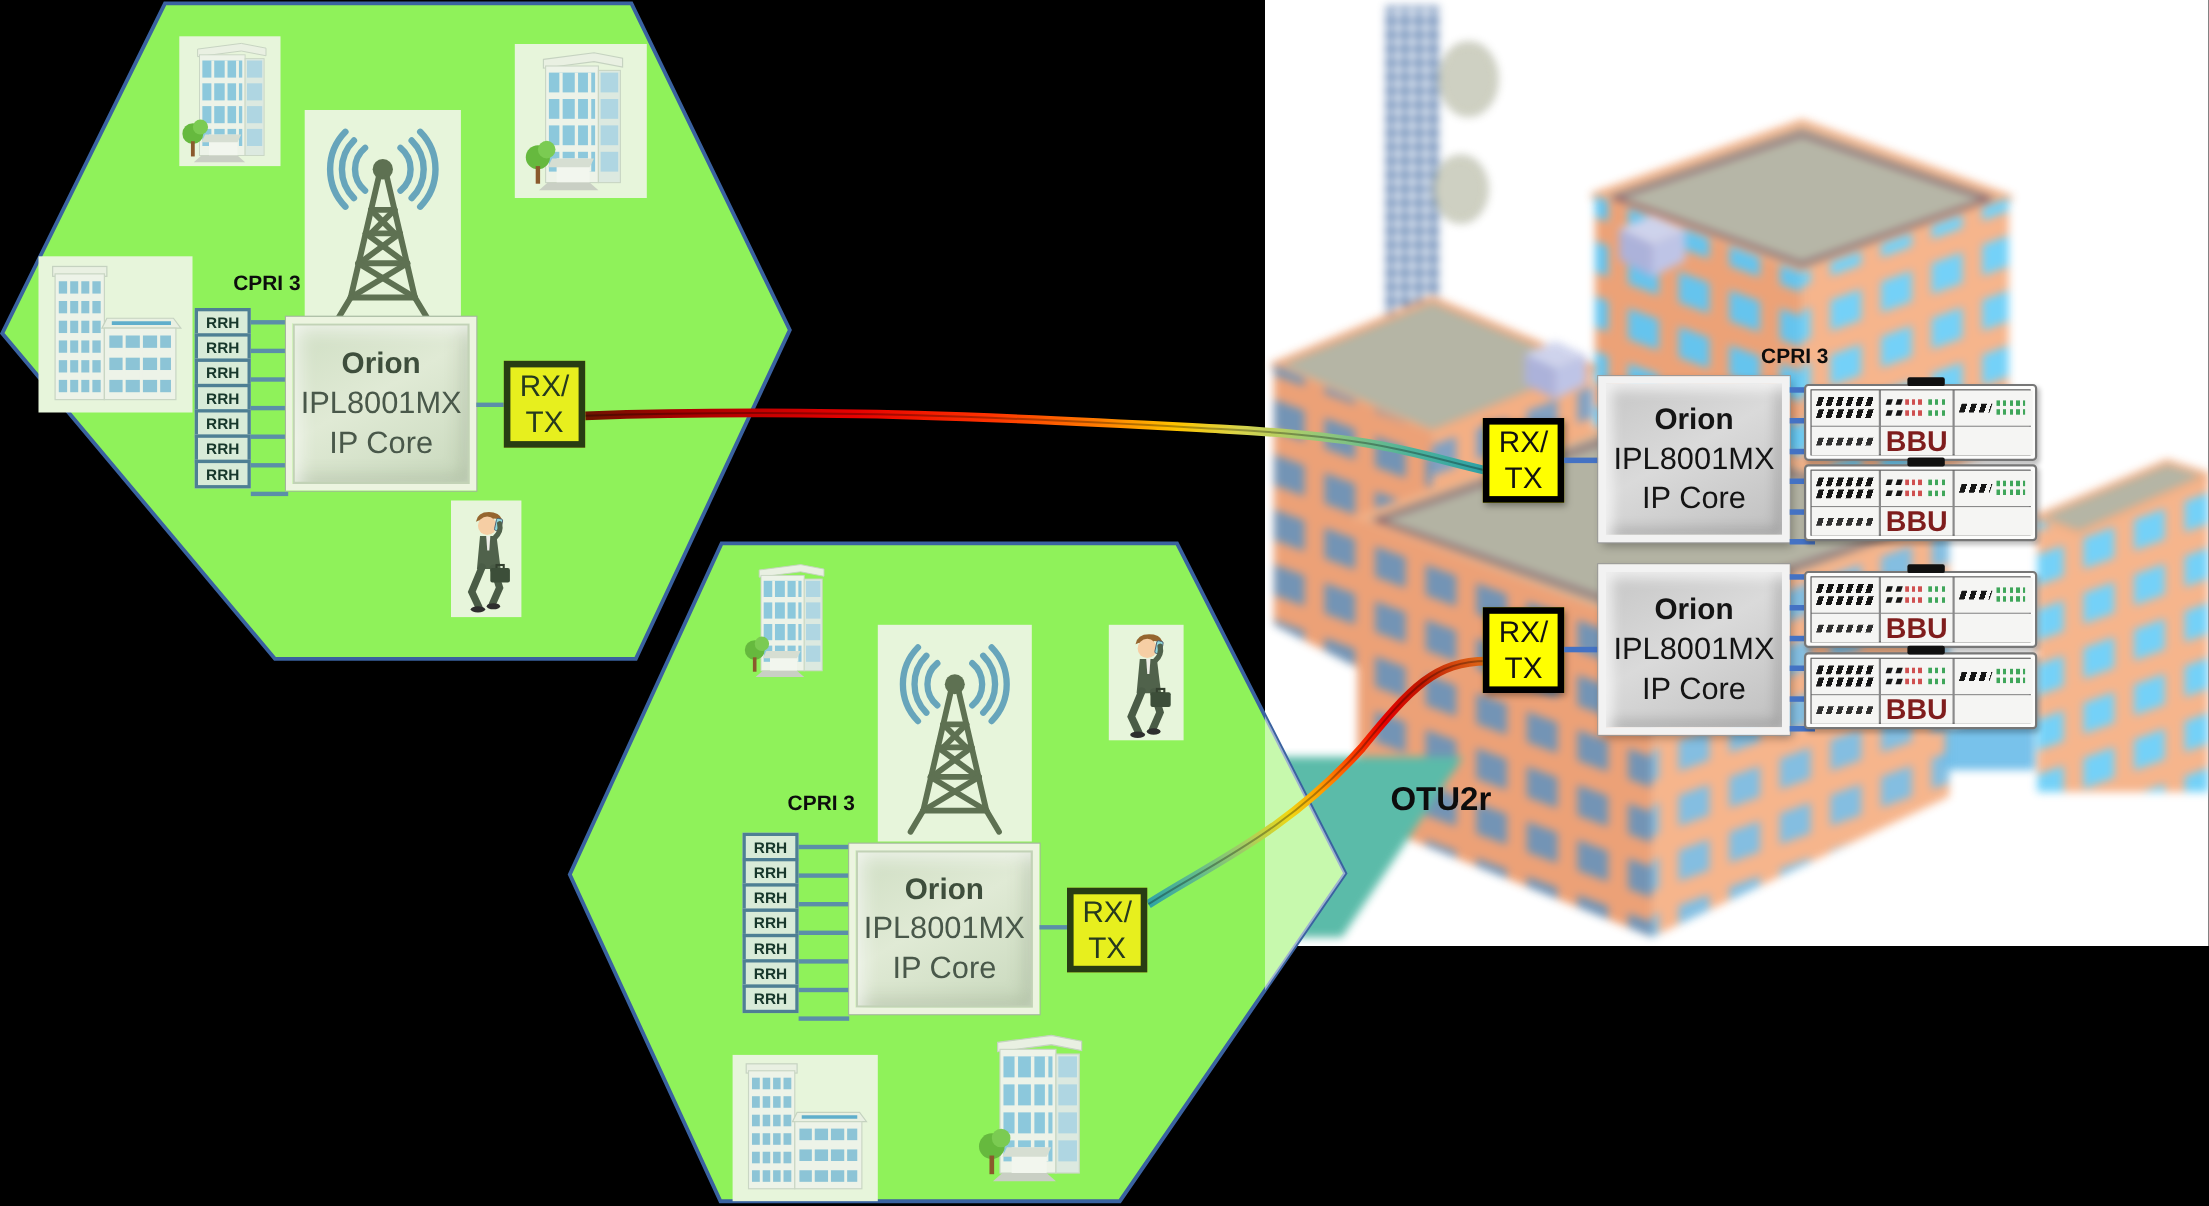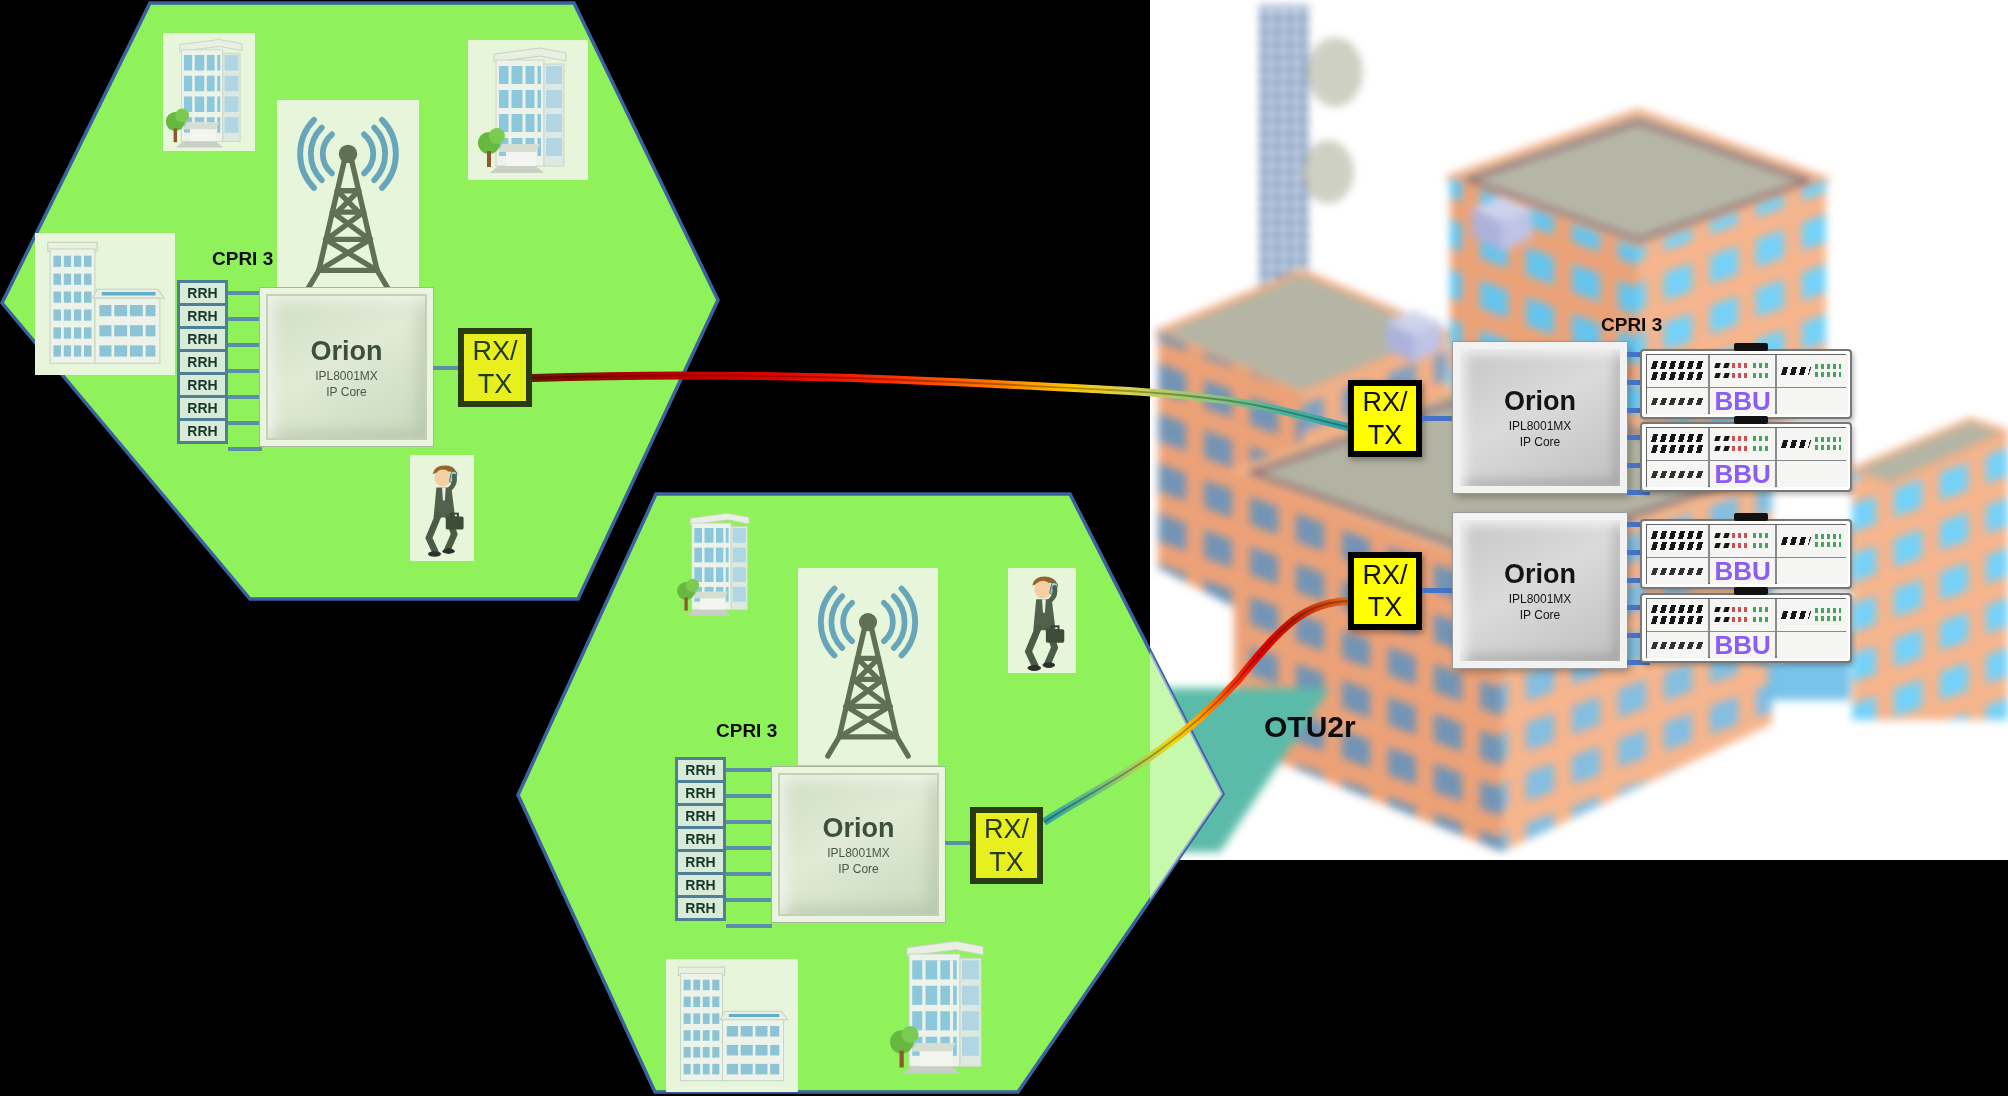--- a/index.html
+++ b/index.html
@@ -19,21 +19,21 @@
        font-size:14px;font-weight:bold;color:#17372b;}
   .rrh:first-child{margin-top:0;}
   .hline{position:absolute;height:4px;background:var(--site-line);}
   .hline.office{height:5px;background:var(--office-line);}
   .orion{position:absolute;display:flex;flex-direction:column;align-items:center;justify-content:center;text-align:center;line-height:1.3;}
   .orion.site{border:6px solid #ECF4E0;background:linear-gradient(150deg,#cfdec3,#e0ead5 45%,#c8d8bc);
        box-shadow:0 0 0 1px #a3b59c,inset 0 0 0 2px #c2d2b6,inset 6px 6px 16px rgba(255,255,255,.75),inset -6px -6px 16px rgba(90,110,80,.25);}
   .orion.office{border:7px solid #F2F2F2;background:linear-gradient(150deg,#c6c6c6,#dadada 45%,#bfbfbf);
        box-shadow:0 0 0 1px #999,3px 4px 8px rgba(0,0,0,.3),inset 5px 5px 12px rgba(255,255,255,.8),inset -5px -5px 12px rgba(0,0,0,.18);}
   .orion-name{font-size:27px;font-weight:bold;}
-  .orion-model,.orion-core{font-size:12px;}
+  .orion-model,.orion-core{font-size:28px;}
   .orion.site .orion-name{color:#3E4E3C;}
   .orion.site .orion-model,.orion.site .orion-core{color:#49584a;}
   .orion.office .orion-name,.orion.office .orion-model,.orion.office .orion-core{color:#141414;}
   .rxtx{position:absolute;display:flex;flex-direction:column;align-items:center;justify-content:center;
         font-size:27px;line-height:1.2;}
   .rxtx.site{background:var(--rxtx-fill-site);border:6px solid var(--rxtx-border-site);color:#263a1e;}
   .rxtx.office{background:var(--rxtx-fill-office);border:6px solid var(--rxtx-border-office);color:#111;
         box-shadow:2px 3px 6px rgba(0,0,0,.35);}
   .lbl{position:absolute;color:#0d0d0d;font-weight:600;white-space:nowrap;}
   .lbl.cpri{font-size:19px;}
@@ -47,21 +47,21 @@
   .cell{background:#F5F5F3;display:flex;flex-direction:column;justify-content:center;padding:2px 5px;gap:3px;overflow:hidden;}
   .ports{height:8px;background:repeating-linear-gradient(90deg,#161616 0 5px,transparent 5px 9px);transform:skewX(-18deg);}
   .ports.lite{height:7px;opacity:.88;}
   .minirow{display:flex;align-items:center;gap:4px;height:7px;}
   .nub{width:7px;height:5px;background:#161616;transform:skewX(-18deg);}
   .dr{width:24px;height:5px;background:repeating-linear-gradient(90deg,#cf5050 0 3px,transparent 3px 6px);}
   .dg{width:26px;height:5px;background:repeating-linear-gradient(90deg,#3FA65A 0 3px,transparent 3px 6px);}
   .c3t-row{display:flex;align-items:center;gap:6px;}
   .c3t-row .ports{flex:0 0 45%;}
   .c3t-col{display:flex;flex-direction:column;gap:3px;flex:1;}
-  .cell-bbu{align-items:center;justify-content:center;font-size:26px;font-weight:bold;color:#8b5cf6;
+  .cell-bbu{align-items:center;justify-content:center;font-size:26px;font-weight:bold;color:#7f1d1d;
        display:flex;flex-direction:row;}
   .iconbox{position:absolute;}
   .iconbox svg{display:block;width:100%;height:100%;overflow:visible;}
 </style>
 </head>
 <body>
 
 <div class="canvas">
 
   <div class="backdrop">

